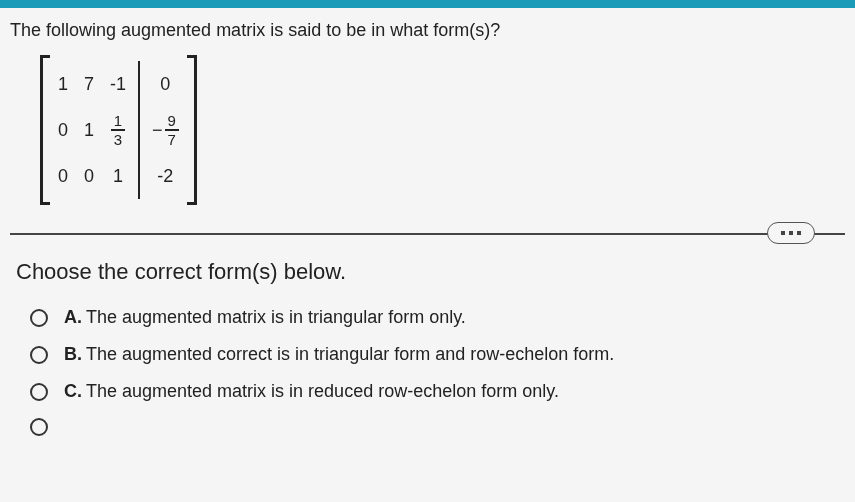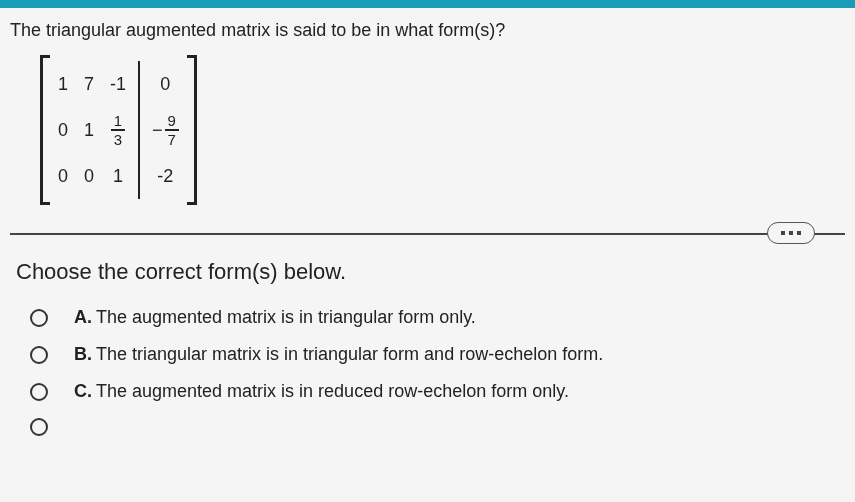--- a/index.html
+++ b/index.html
@@ -128,21 +128,21 @@
     .prompt {
       font-size: 22px;
       margin: 0 0 22px 6px;
     }
     .options {
       margin-left: 20px;
     }
     .opt {
       display: flex;
       align-items: center;
-      gap: 26px;
+      gap: 16px;
       margin-bottom: 16px;
       font-size: 18px;
     }
     .radio {
       width: 18px;
       height: 18px;
       border: 2px solid #333;
       border-radius: 50%;
       flex-shrink: 0;
       cursor: pointer;
@@ -152,21 +152,21 @@
       margin-right: 4px;
     }
   </style>
 </head>
 <body>
 
 <div class="top-bar"></div>
 
 <div class="content">
 
-  <div class="question">The triangular augmented matrix is said to be in what form(s)?</div>
+  <div class="question">The following augmented matrix is said to be in what form(s)?</div>
 
   <div class="matrix-wrap">
     <div class="bracket bracket-left"></div>
     <div class="matrix-cols">
       <div class="mcol">
         <div class="mcell">1</div>
         <div class="mcell">0</div>
         <div class="mcell">0</div>
       </div>
       <div class="mcol">
@@ -214,21 +214,21 @@
 
   <div class="prompt">Choose the correct form(s) below.</div>
 
   <div class="options">
     <div class="opt">
       <div class="radio"></div>
       <div><span class="letter">A.</span><span>The augmented matrix is in triangular form only.</span></div>
     </div>
     <div class="opt">
       <div class="radio"></div>
-      <div><span class="letter">B.</span><span>The triangular matrix is in triangular form and row-echelon form.</span></div>
+      <div><span class="letter">B.</span><span>The augmented correct is in triangular form and row-echelon form.</span></div>
     </div>
     <div class="opt">
       <div class="radio"></div>
       <div><span class="letter">C.</span><span>The augmented matrix is in reduced row-echelon form only.</span></div>
     </div>
     <div class="opt">
       <div class="radio"></div>
     </div>
   </div>
 

